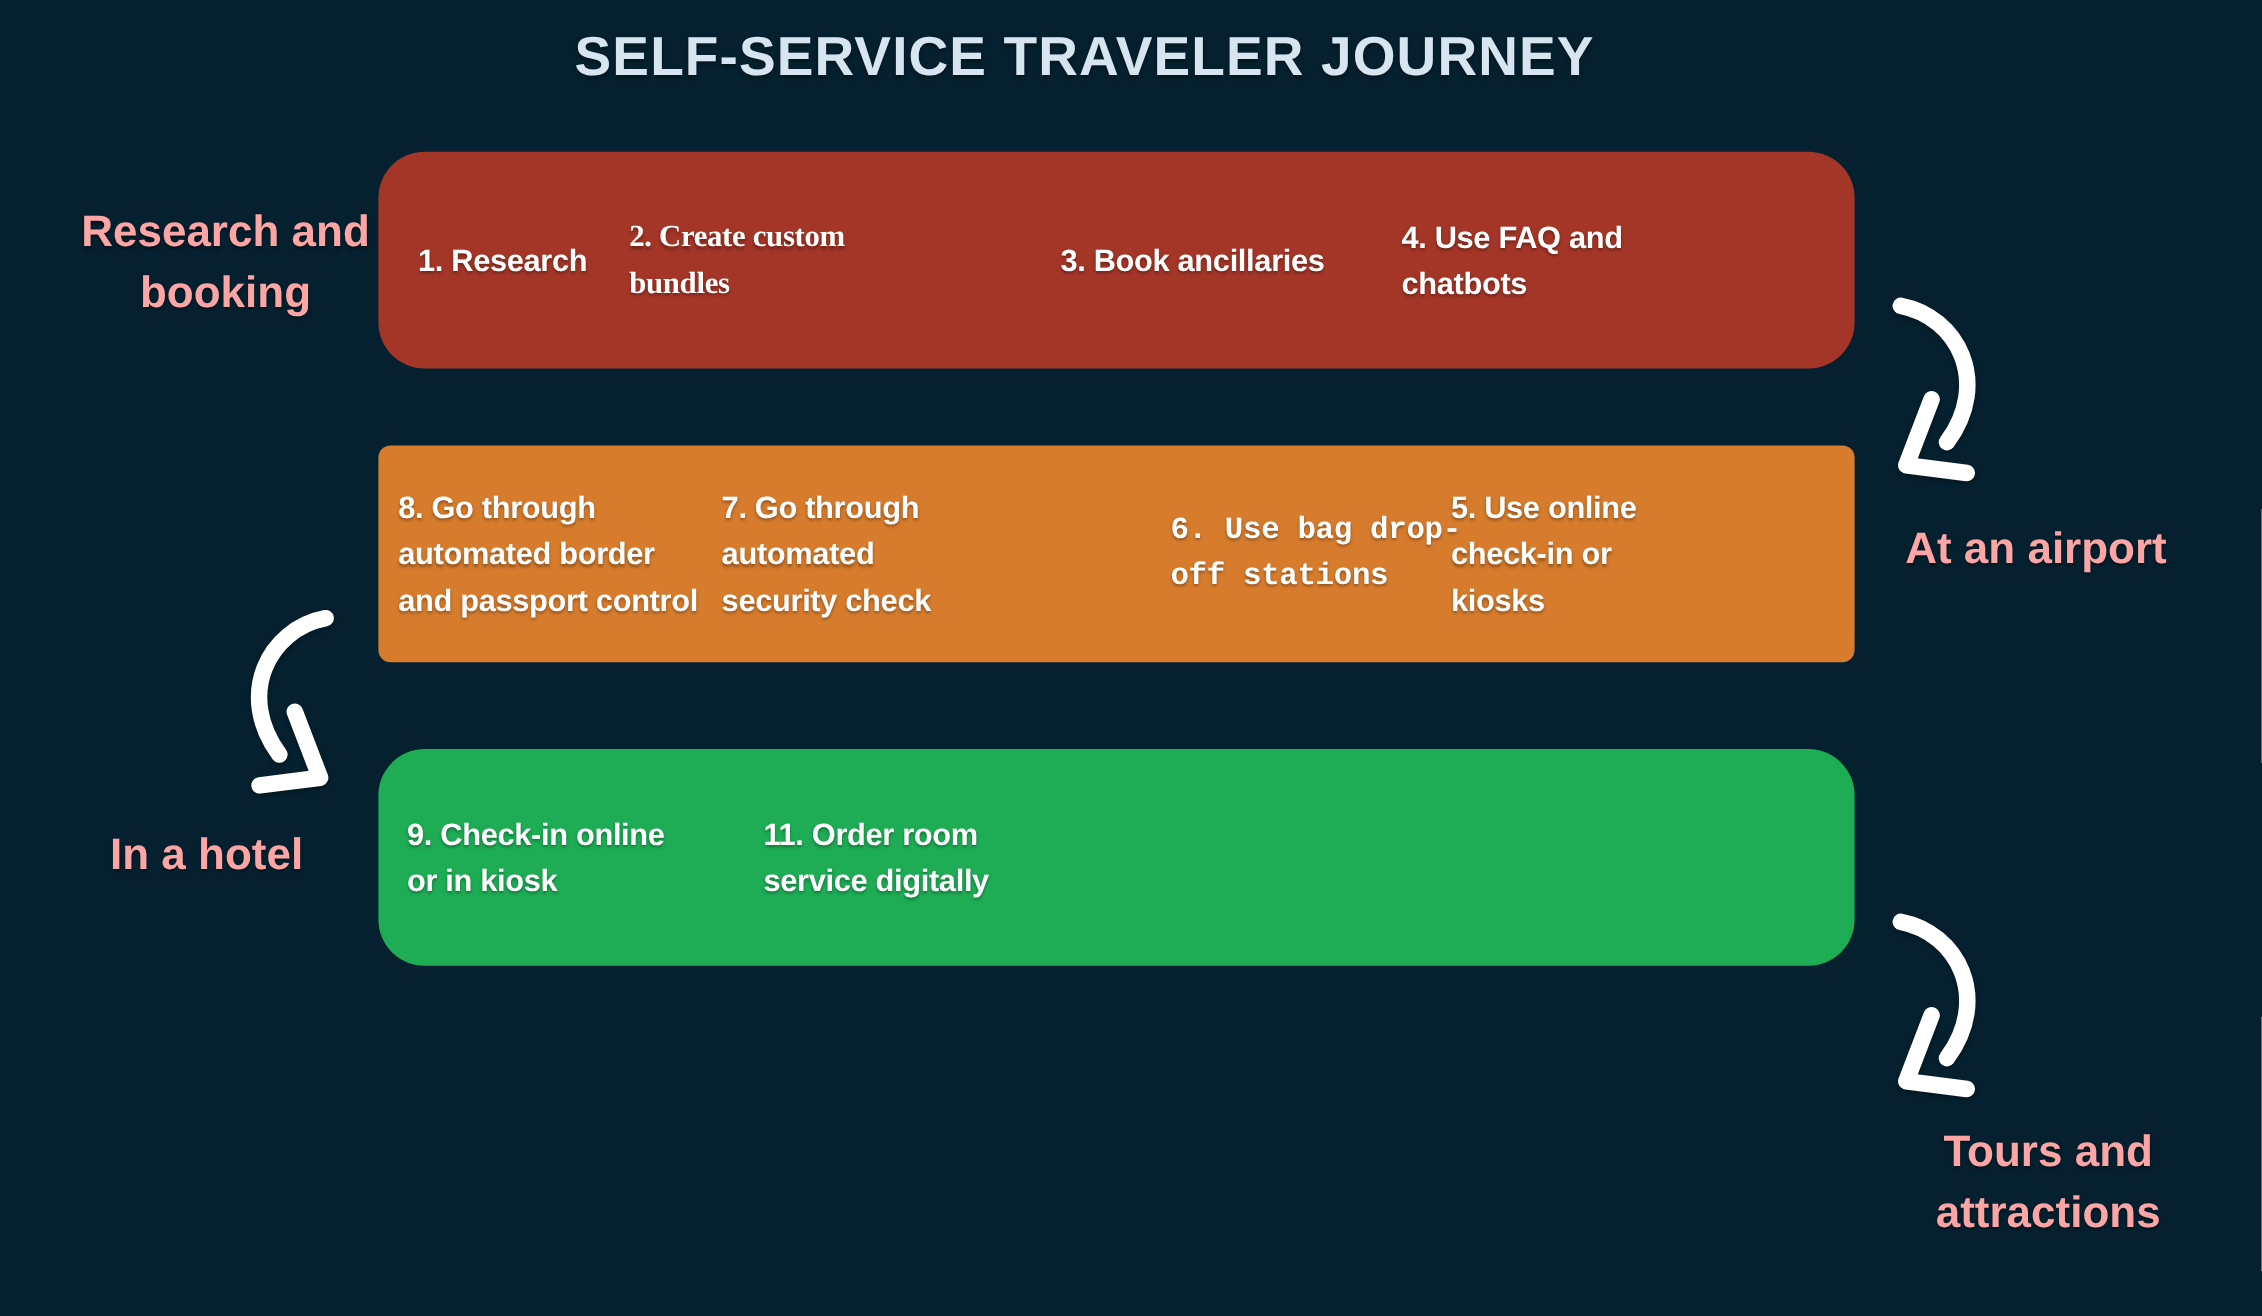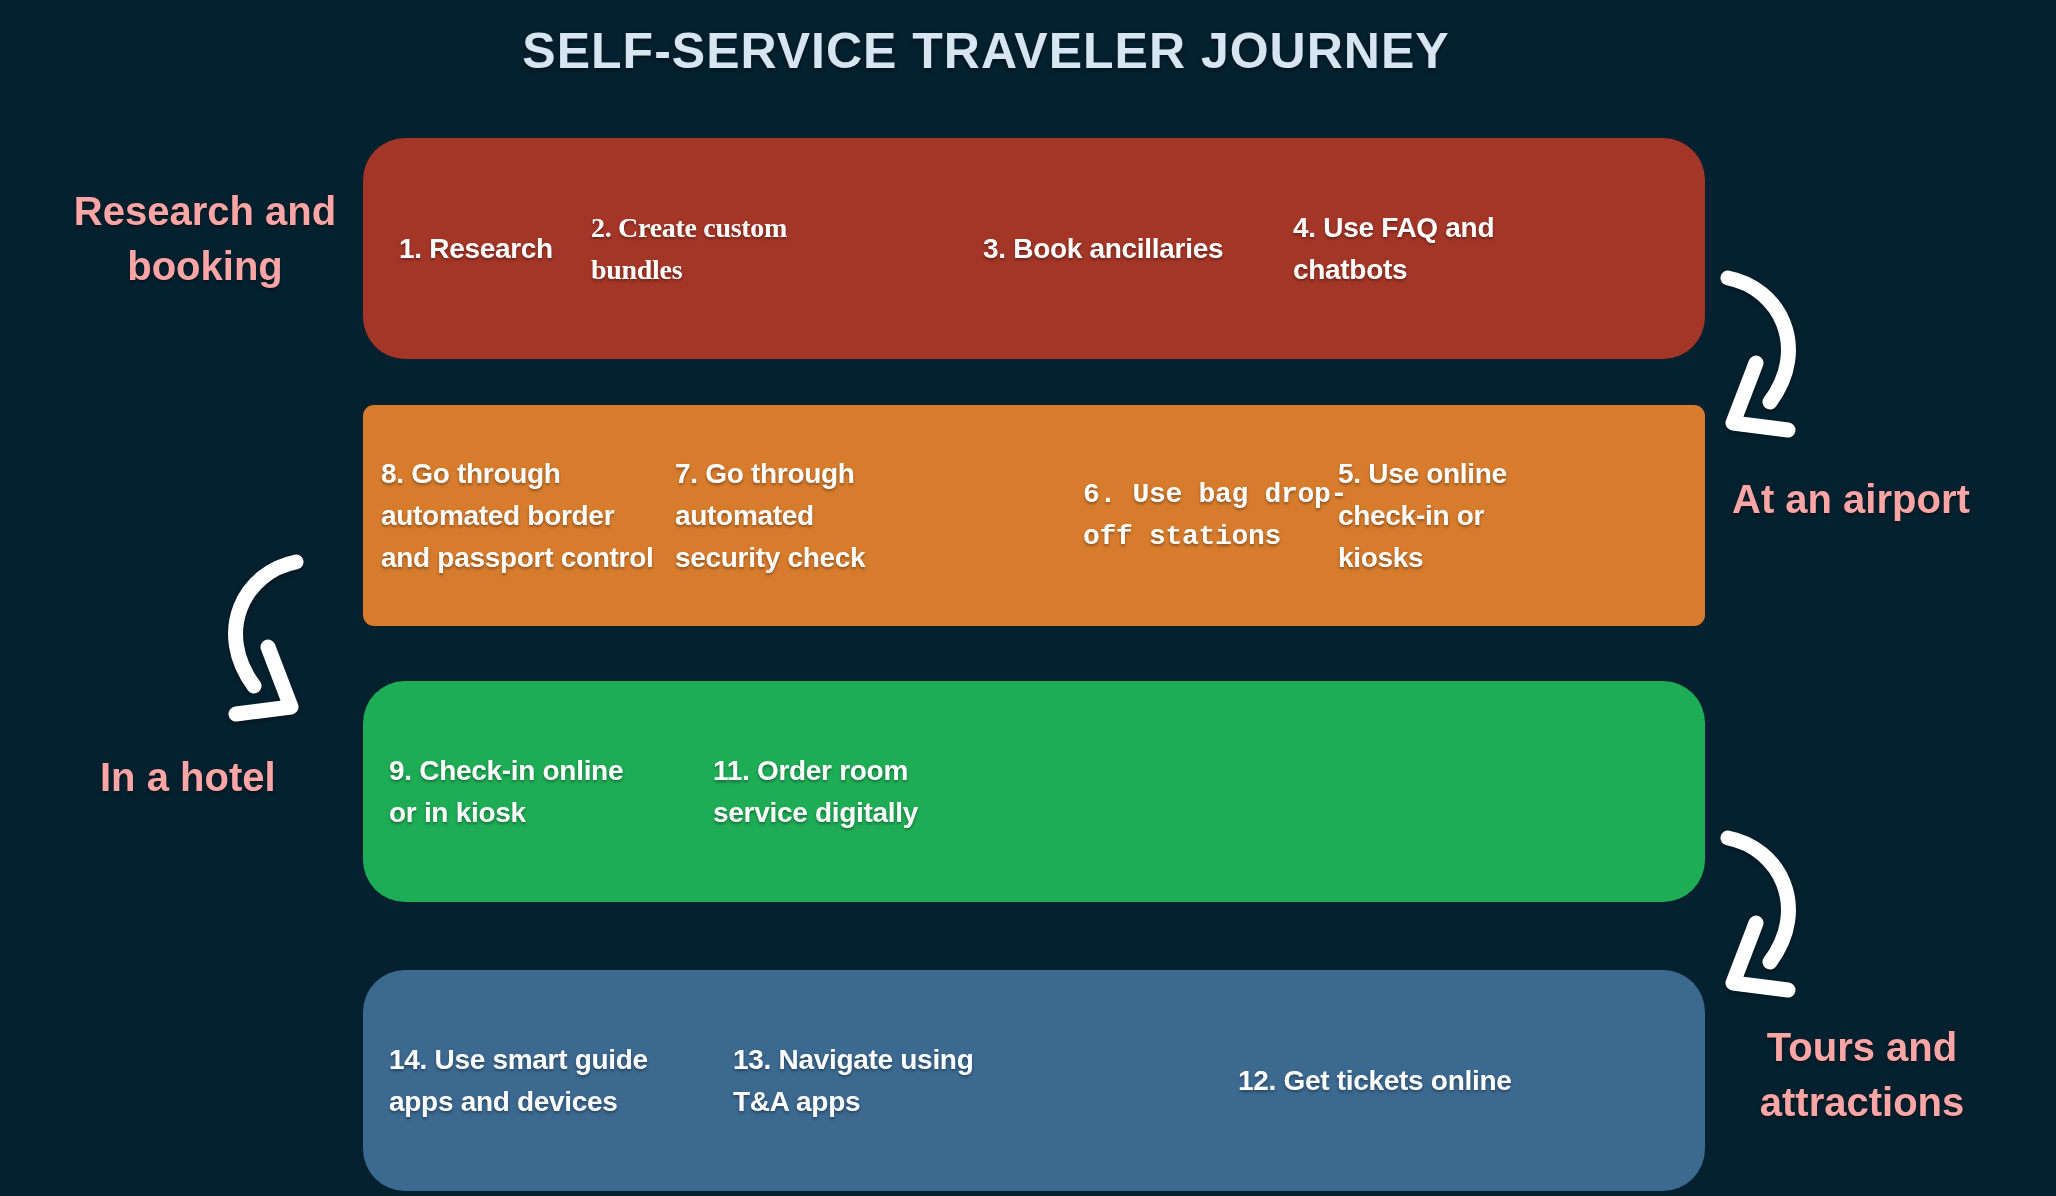--- a/index.html
+++ b/index.html
@@ -23,23 +23,23 @@
     font-size: 50px;
     font-weight: 600;
     letter-spacing: 1px;
     color: #d6e5ef;
     text-shadow: 0 2px 4px rgba(0,0,0,0.45);
     white-space: nowrap;
   }
 
   .band {
     position: absolute;
-    left: 363px;
+    left: 344px;
     width: 1342px;
-    height: 221px;
+    height: 197px;
     border-radius: 42px;
   }
   #band-research { top: 138px; }
   #band-airport  { top: 405px; }
   #band-hotel    { top: 681px; }
   #band-tours    { top: 970px; }
 
   .step {
     position: absolute;
     top: 50%;
@@ -153,21 +153,14 @@
 service digitally</div>
   </section>
 
   <svg class="arrow" id="arrow-3" viewBox="0 0 100 190" data-bind-style="color:theme.arrow_color" style="color: rgb(255, 255, 255);">
     <path d="M 14 14 C 66 24, 96 84, 56 138"></path>
     <path d="M 42 99 L 19 159 L 74 166"></path>
   </svg>
 
   <div class="side-label" id="label-tours" data-bind="stages.3.label">Tours and
 attractions</div>
-  <section class="band" id="band-tours" data-bind-style="background:stages.3.color" style="background: rgb(59, 105, 144);">
-    <div class="step" data-bind="stages.3.steps.0">14. Use smart guide
-apps and devices</div>
-    <div class="step" data-bind="stages.3.steps.1">13. Navigate using
-T&amp;A apps</div>
-    <div class="step" data-bind="stages.3.steps.2">12. Get tickets online</div>
-  </section>
 
 </div>
 
 </body></html>

